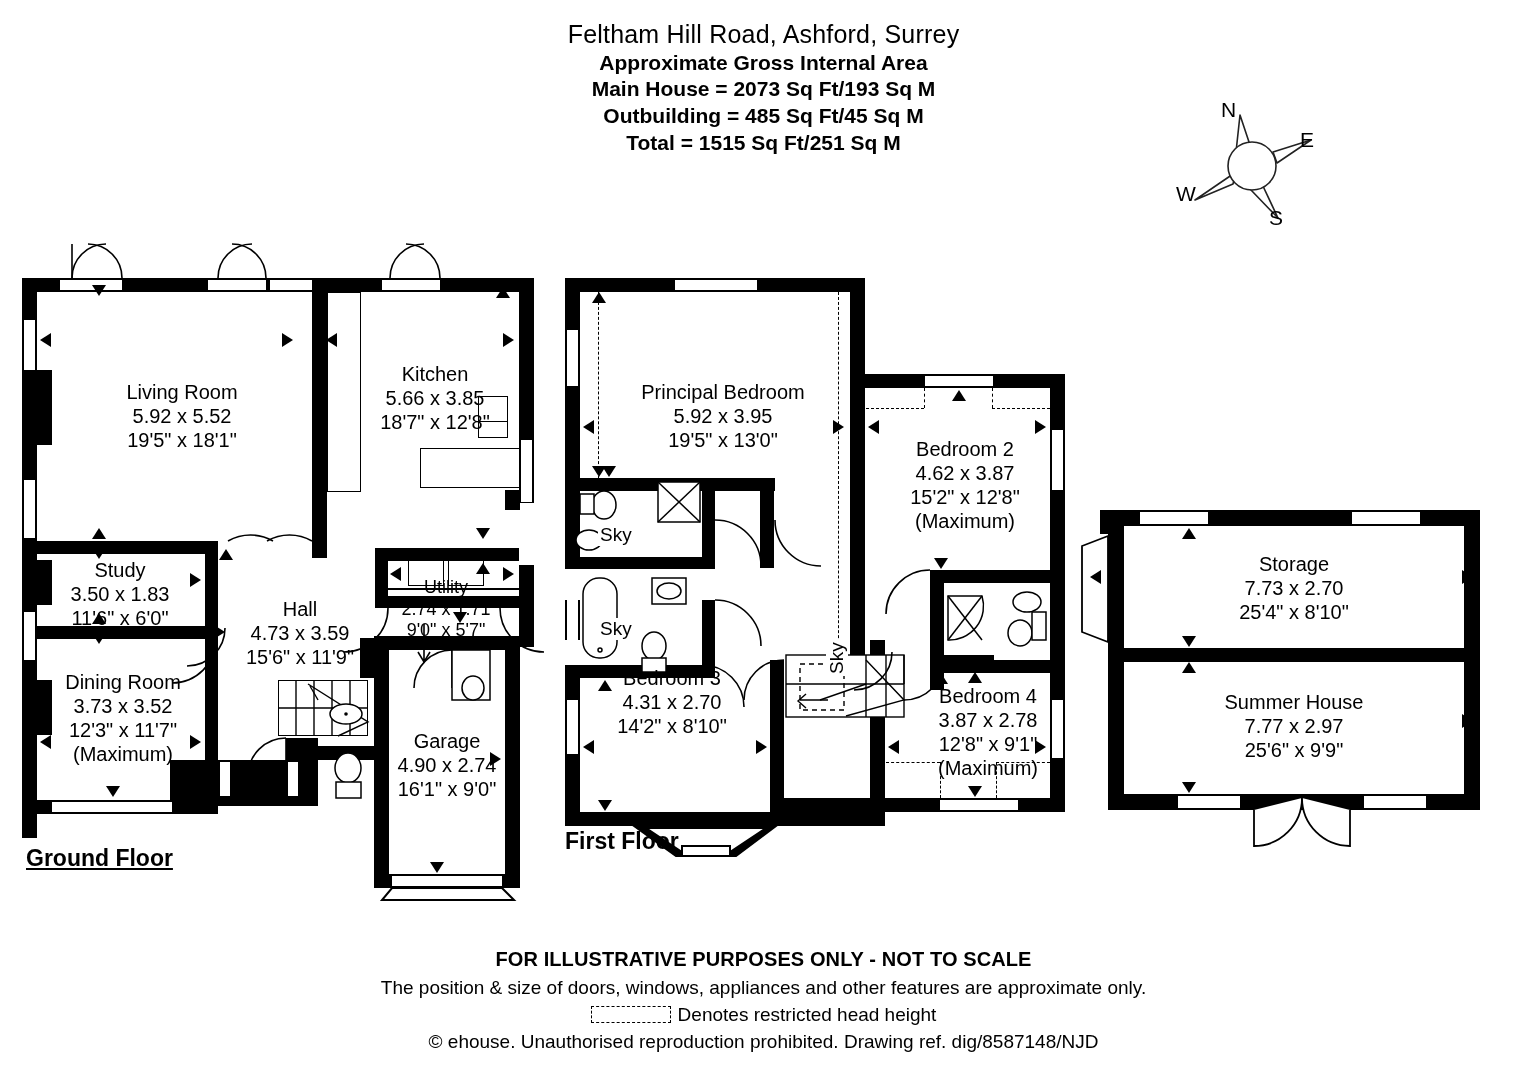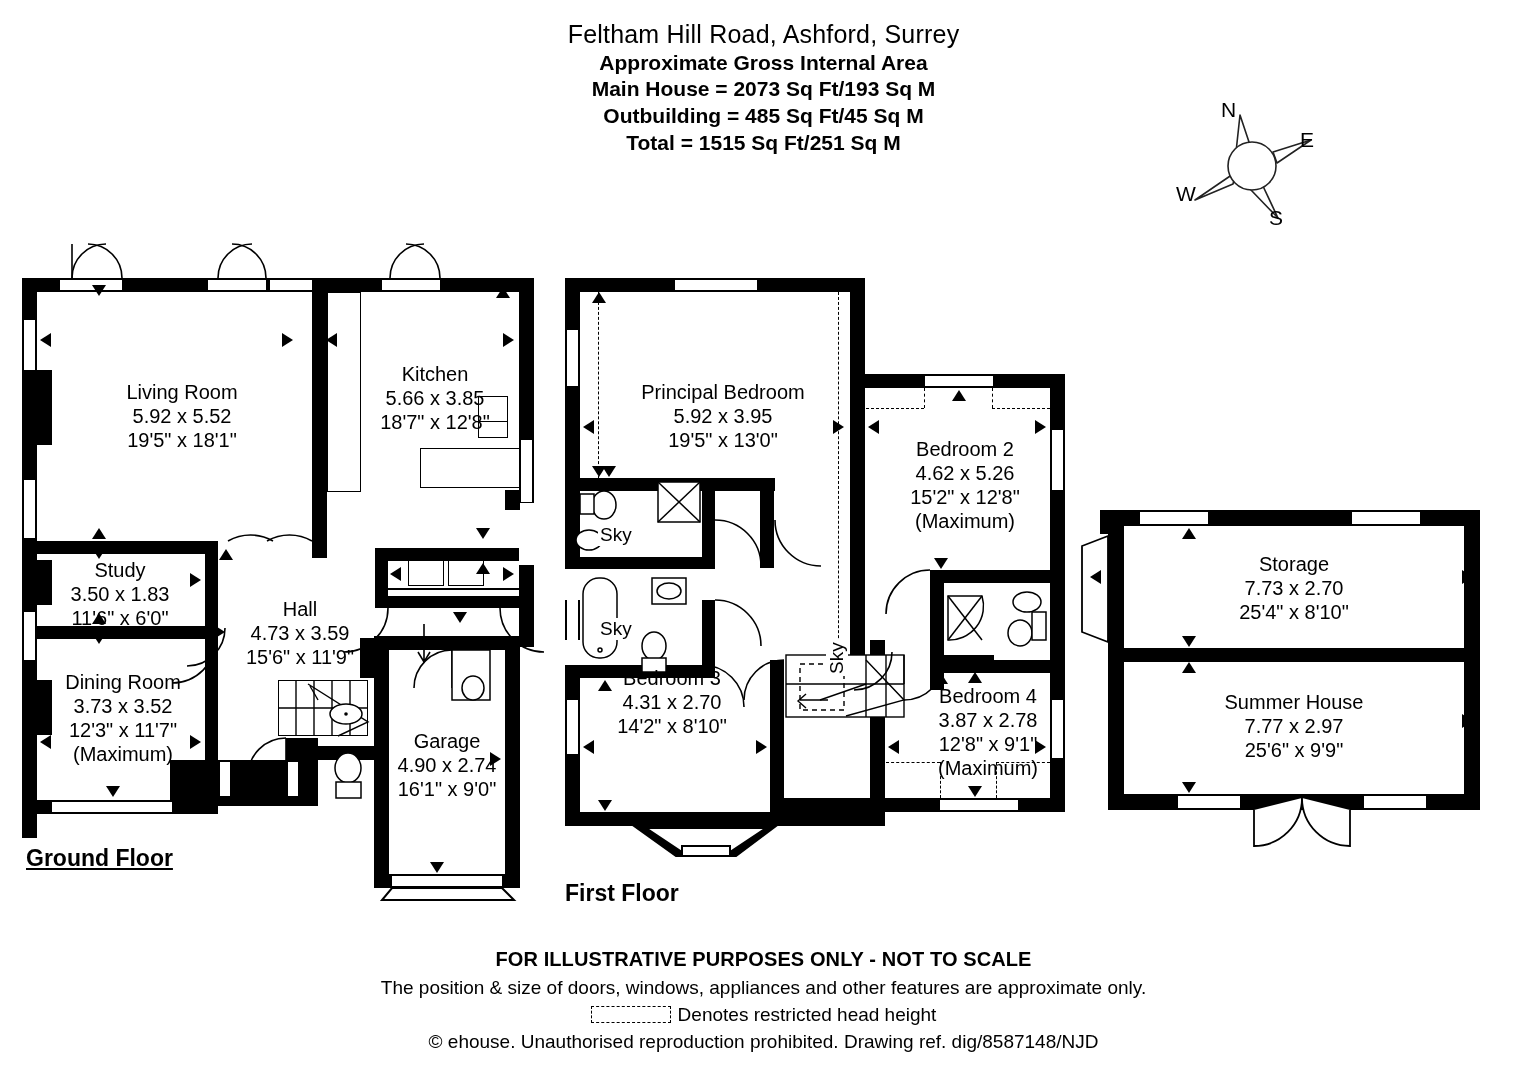--- a/index.html
+++ b/index.html
@@ -233,20 +233,25 @@
   <div class="room" style="left:215px;top:597px;width:170px;">
     <div class="nm">Hall</div>
     <div class="dm">4.73 x 3.59</div>
     <div class="dm">15'6" x 11'9"</div>
   </div>
   <div class="room" style="left:350px;top:362px;width:170px;">
     <div class="nm">Kitchen</div>
     <div class="dm">5.66 x 3.85</div>
     <div class="dm">18'7" x 12'8"</div>
   </div>
+  <div class="room small" style="left:381px;top:577px;width:130px;">
+    <div class="nm">Utility</div>
+    <div class="dm">2.74 x 1.71</div>
+    <div class="dm">9'0" x 5'7"</div>
+  </div>
   <div class="room" style="left:382px;top:729px;width:130px;">
     <div class="nm">Garage</div>
     <div class="dm">4.90 x 2.74</div>
     <div class="dm">16'1" x 9'0"</div>
   </div>
 
   <div class="abs floor-caption" style="left:26px;top:845px;text-decoration:underline;">Ground Floor</div>
 </div>
 
 <div class="abs" style="left:0;top:0;width:1090px;height:920px;">
@@ -376,41 +381,41 @@
   <div class="arrow a-up" style="left:934px;top:673px;"></div>
   <div class="arrow a-dn" style="left:602px;top:466px;"></div>
 
   <div class="room" style="left:610px;top:345px;width:226px;margin-top:35px;">
     <div class="nm">Principal Bedroom</div>
     <div class="dm">5.92 x 3.95</div>
     <div class="dm">19'5" x 13'0"</div>
   </div>
   <div class="room" style="left:880px;top:437px;width:170px;">
     <div class="nm">Bedroom 2</div>
-    <div class="dm">4.62 x 5.26</div>
+    <div class="dm">4.62 x 3.87</div>
     <div class="dm">15'2" x 12'8"</div>
     <div class="dm">(Maximum)</div>
   </div>
   <div class="room" style="left:592px;top:666px;width:160px;">
     <div class="nm">Bedroom 3</div>
     <div class="dm">4.31 x 2.70</div>
     <div class="dm">14'2" x 8'10"</div>
   </div>
   <div class="room" style="left:908px;top:684px;width:160px;">
     <div class="nm">Bedroom 4</div>
     <div class="dm">3.87 x 2.78</div>
     <div class="dm">12'8" x 9'1"</div>
     <div class="dm">(Maximum)</div>
   </div>
 
   <div class="sky" style="left:598px;top:524px;">Sky</div>
   <div class="sky" style="left:598px;top:618px;">Sky</div>
   <div class="sky" style="left:826px;top:676px;transform:rotate(-90deg);transform-origin:left top;">Sky</div>
 
-  <div class="abs floor-caption" style="left:565px;top:880px;">First Floor</div>
+  <div class="abs floor-caption" style="left:565px;top:828px;">First Floor</div>
 </div>
 
 <div class="abs" style="left:0;top:0;width:1527px;height:900px;">
   <div class="wall" style="left:1108px;top:510px;width:372px;height:16px;"></div>
   <div class="wall" style="left:1108px;top:510px;width:16px;height:300px;"></div>
   <div class="wall" style="left:1464px;top:510px;width:16px;height:300px;"></div>
   <div class="wall" style="left:1108px;top:648px;width:372px;height:14px;"></div>
   <div class="wall" style="left:1108px;top:794px;width:372px;height:16px;"></div>
   <div class="wall" style="left:1100px;top:510px;width:24px;height:24px;"></div>
 

